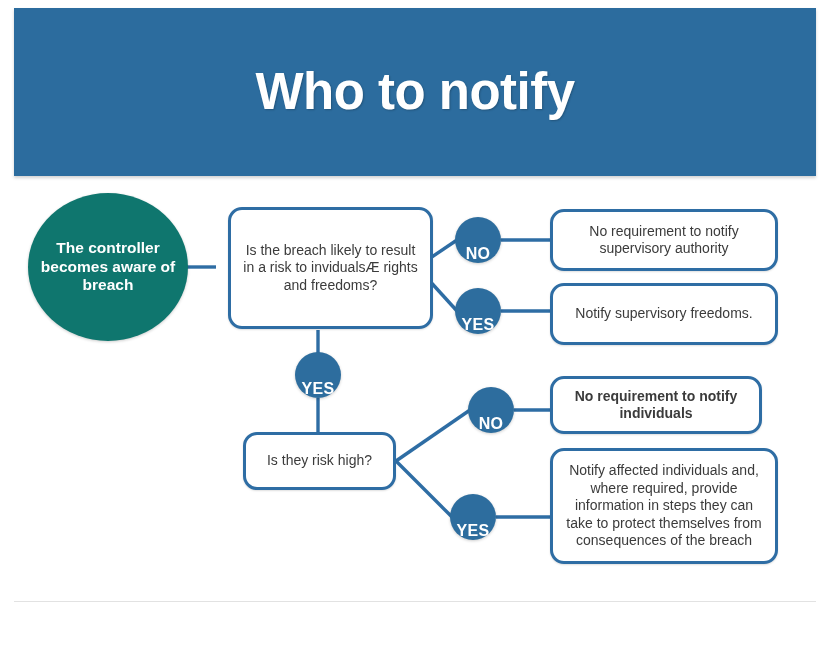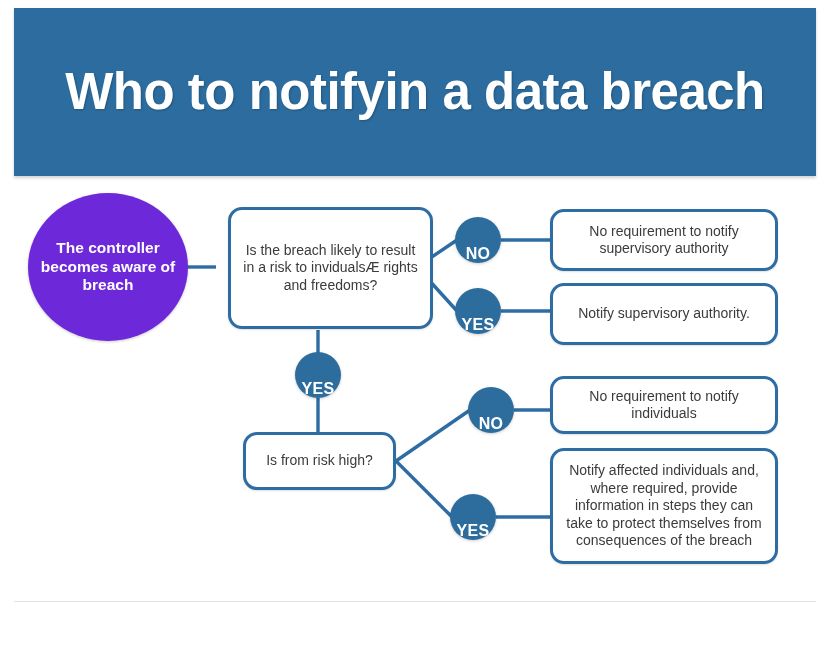--- a/index.html
+++ b/index.html
@@ -55,21 +55,21 @@
   }
 
   
   .node {
     position: absolute;
     box-sizing: border-box;
   }
 
   .start-circle {
     border-radius: 50%;
-    background: #6d28d9;
+    background: #0f766e;
     display: flex;
     align-items: center;
     justify-content: center;
     text-align: center;
     color: #ffffff;
     font-weight: bold;
     font-size: 15.5px;
     line-height: 1.22;
     box-shadow: 0 1px 3px rgba(0,0,0,0.20);
   }
@@ -131,21 +131,20 @@
     background: #e2e2e2;
   }
 </style>
 </head>
 <body>
 
 <div id="infographic">
 
   <div class="banner">
     <div class="banner-line">Who to notify</div>
-    <div class="banner-line">in a data breach</div>
   </div>
 
   <svg class="wires" viewBox="0 0 830 647" width="830" height="647">
     <g stroke="#2e6da4" stroke-width="3.4" fill="none" stroke-linecap="butt">
 
       <line x1="185" y1="267" x2="216" y2="267"></line>
 
       <line x1="417" y1="267" x2="457" y2="240"></line>
 
       <line x1="417" y1="267" x2="457" y2="311"></line>
@@ -182,40 +181,40 @@
 
   <div class="node badge" style="left:455px; top:288px; width:46px; height:46px;">
     <span>YES</span>
   </div>
 
   <div class="node box" style="left:550px; top:209px; width:228px; height:62px;">
     <span>No requirement to notify supervisory authority</span>
   </div>
 
   <div class="node box" style="left:550px; top:283px; width:228px; height:62px;">
-    <span>Notify supervisory authority.</span>
+    <span>Notify supervisory freedoms.</span>
   </div>
 
   <div class="node badge" style="left:295px; top:352px; width:46px; height:46px;">
     <span>YES</span>
   </div>
 
   <div class="node box" style="left:243px; top:432px; width:153px; height:58px;">
-    <span>Is from risk high?</span>
+    <span>Is they risk high?</span>
   </div>
 
   <div class="node badge" style="left:468px; top:387px; width:46px; height:46px;">
     <span>NO</span>
   </div>
 
   <div class="node badge" style="left:450px; top:494px; width:46px; height:46px;">
     <span>YES</span>
   </div>
 
-  <div class="node box" style="left:550px; top:376px; width:228px; height:58px;">
+  <div class="node box" style="left:550px; top:376px; width:212px; height:58px;font-weight:bold;">
     <span>No requirement to notify individuals</span>
   </div>
 
   <div class="node box" style="left:550px; top:448px; width:228px; height:116px;">
     <span>Notify affected individuals and, where required, provide information in steps they can take to protect themselves from consequences of the breach</span>
   </div>
 
 
   <div class="footer-rule"></div>
 

